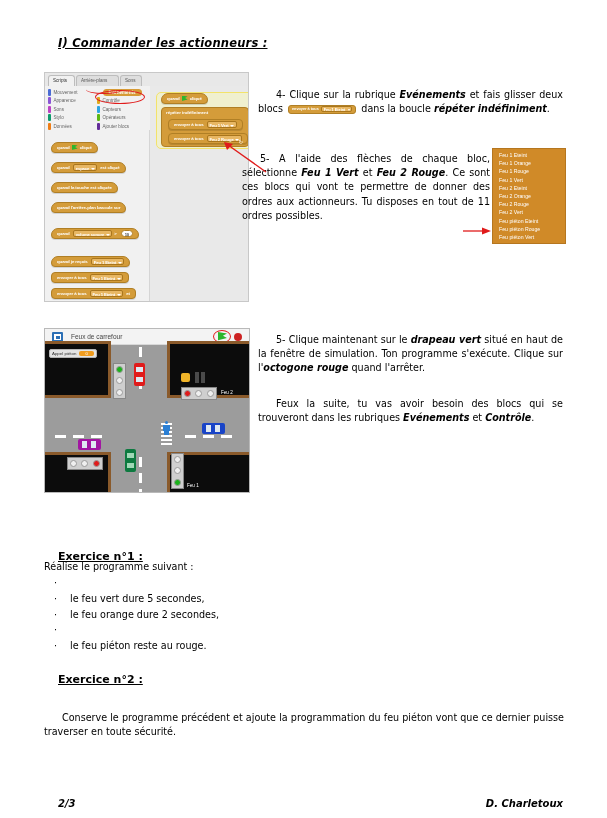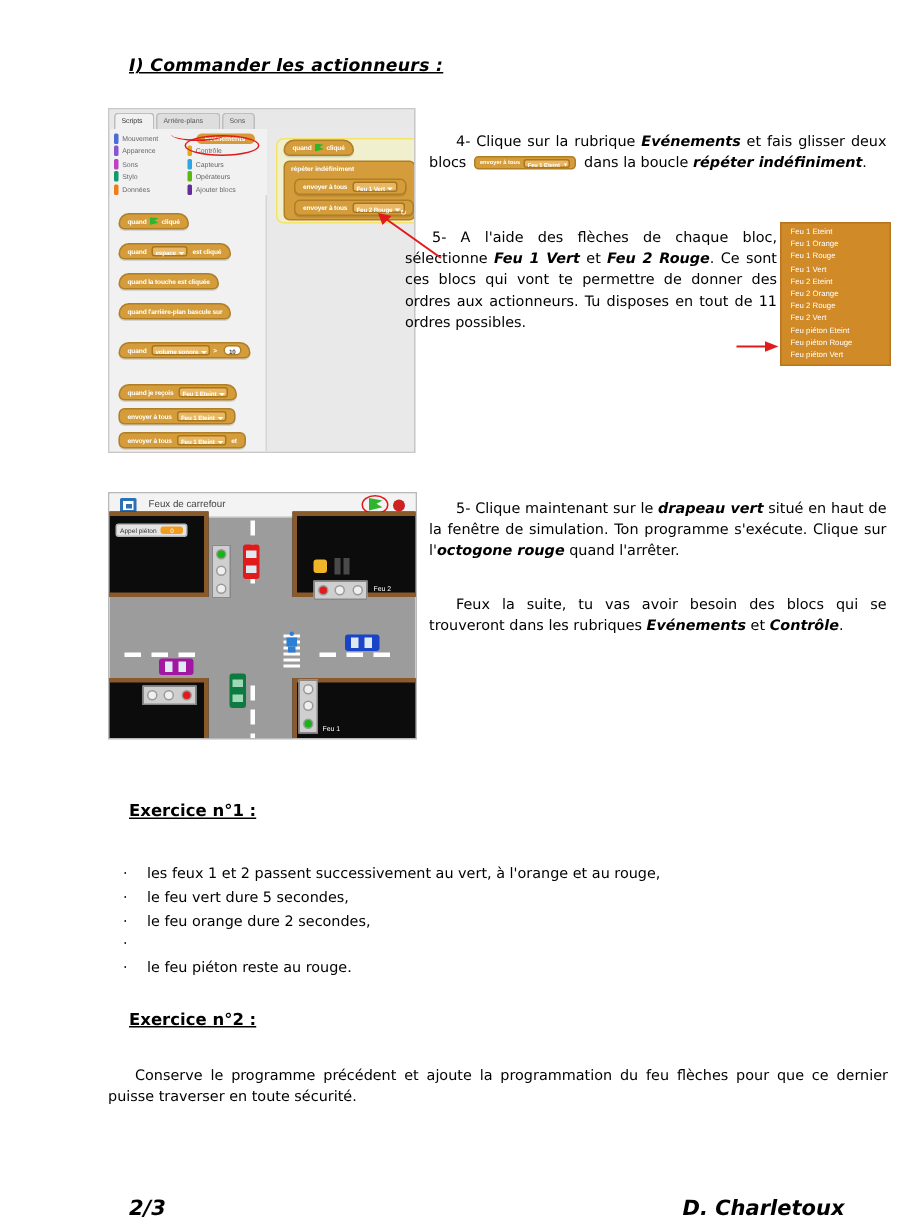--- a/index.html
+++ b/index.html
@@ -5,21 +5,21 @@
   * { box-sizing: border-box; }
   html, body { margin:0; padding:0; }
   body {
     width: 607px; height: 818px;
     background: #ffffff;
     font-family: "Liberation Sans", sans-serif;
     color: #000;
     position: relative;
     overflow: hidden;
   }
-  .page { position:absolute; inset:0;margin-left:28px; }
+  .page { position:absolute; inset:0; }
 
   
   .h-title {
     position:absolute; left:58px; top:36px;
     font-family:"DejaVu Sans", sans-serif;
     font-size:11.5px; font-weight:bold; font-style:italic;
     text-decoration:underline; letter-spacing:0.2px;
   }
   .ex-title {
     position:absolute;
@@ -222,21 +222,21 @@
 
   .plain {
     position:absolute;
     font-family:"DejaVu Sans", sans-serif;
     font-size:9.6px; line-height:14.5px;
   }
 
   .footer {
     position:absolute; left:58px; right:44px; top:798px;
     font-family:"DejaVu Sans", sans-serif;
-    font-size:14px; font-weight:bold; font-style:italic;
+    font-size:10px; font-weight:bold; font-style:italic;
     display:flex; justify-content:space-between;
   }
 
   .inline-blk {
     display:inline-flex; align-items:center; vertical-align:middle;
     background:#d49c3a; border:1px solid #b07f25; border-radius:3px;
     height:9px; padding:0 3px; color:#fff; font-weight:bold; font-size:3.8px;
     margin:0 2px; font-family:"Liberation Sans", sans-serif; white-space:nowrap;
   }
   .inline-blk .drop2 {
@@ -506,46 +506,46 @@
   </div>
 
   <div class="para" style="left:258px; top:333px; width:305px;">
     <span style="display:inline-block;width:18px"></span><span>5- Clique maintenant sur le </span><b>drapeau vert</b><span> situé en haut de la fenêtre de simulation. Ton programme s'exécute. Clique sur l'</span><b>octogone rouge</b><span> quand l'arrêter.</span>
   </div>
 
   <div class="para" style="left:258px; top:397px; width:305px;">
     <span style="display:inline-block;width:18px"></span><span>Feux la suite, tu vas avoir besoin des blocs qui se trouveront dans les rubriques </span><b>Evénements</b><span> et </span><b>Contrôle</b><span>.</span>
   </div>
 
-  <div class="ex-title" style="left:58px; top:534px;">Exercice n°1 :</div>
+  <div class="ex-title" style="left:58px; top:550px;">Exercice n°1 :</div>
+  <div class="plain" style="left:44px; top:560px; width:520px;">Réalise le programme suivant :</div>
   <div class="bullets" style="left:44px; top:575px; width:520px;">
     <div class="row">
         <span class="b">·</span>
-        <span>les feux 1 et 2 passent successivement au vert, à l'orange et au rouge,</span>
       </div>
     <div class="row">
         <span class="b">·</span>
         <span>le feu vert dure 5 secondes,</span>
       </div>
     <div class="row">
         <span class="b">·</span>
         <span>le feu orange dure 2 secondes,</span>
       </div>
     <div class="row">
         <span class="b">·</span>
       </div>
     <div class="row">
         <span class="b">·</span>
         <span>le feu piéton reste au rouge.</span>
       </div>
   </div>
 
   <div class="ex-title" style="left:58px; top:673px;">Exercice n°2 :</div>
   <div class="para" style="left:44px; top:711px; width:520px;">
-    <span style="display:inline-block;width:18px"></span><span>Conserve le programme précédent et ajoute la programmation du feu flèches pour que ce dernier puisse traverser en toute sécurité.</span>
+    <span style="display:inline-block;width:18px"></span><span>Conserve le programme précédent et ajoute la programmation du feu piéton vont que ce dernier puisse traverser en toute sécurité.</span>
   </div>
 
   <div class="footer">
     <span>2/3</span>
     <span>D. Charletoux</span>
   </div>
 
 </div>
 
 </body></html>

